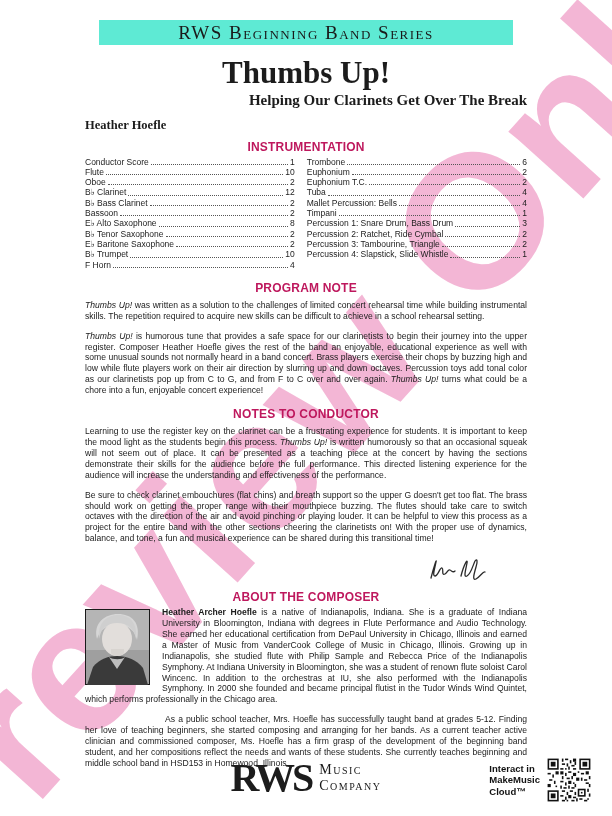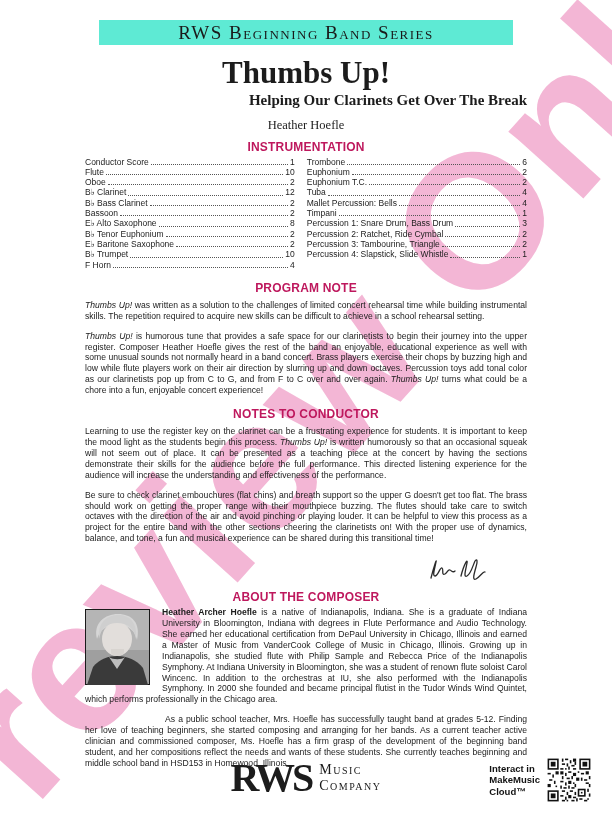--- a/index.html
+++ b/index.html
@@ -11,22 +11,22 @@
         color:rgba(232,112,172,0.50);pointer-events:none;}
   .content{position:relative;z-index:1;padding:20px 85px 0 85px;}
   .series-banner{margin:0 14px;height:25px;background:#5eead4;display:flex;
         align-items:center;justify-content:center;
         font-family:"Liberation Serif",serif;font-variant:small-caps;
         font-size:19px;letter-spacing:1.5px;color:#1a1a1a;}
   .title{margin:12px 0 0;text-align:center;font-family:"Liberation Serif",serif;
         font-size:31px;font-weight:bold;line-height:1.05;}
   .subtitle{margin:2px 0 0;text-align:right;font-family:"Liberation Serif",serif;
         font-size:15px;font-weight:bold;}
-  .composer{margin:9px 0 0;text-align:center;font-family:"Liberation Serif",serif;
-        font-size:12.5px;font-weight:400;}
+  .composer{margin:9px 0 0;text-align:left;font-family:"Liberation Serif",serif;
+        font-size:12.5px;font-weight:700;}
   h3.sec{margin:11px 0 5px;text-align:center;font-size:12px;font-weight:800;
         letter-spacing:0.2px;color:#be185d;}
   h3.sec.tight{margin-top:7px;margin-bottom:3px;}
   .instr-cols{display:grid;grid-template-columns:1fr 1.05fr;column-gap:12px;
         font-size:8.5px;}
   .instr-row{display:flex;align-items:flex-end;line-height:10.3px;}
   .instr-name{white-space:nowrap;}
   .leader{flex:1;border-bottom:1.3px dotted #555;margin:0 2px 2px 2px;min-width:8px;}
   .instr-qty{text-align:right;}
   p.body{margin:0 0 9px;font-size:8.6px;line-height:10.9px;text-align:justify;color:#1b1b1b;}
@@ -102,21 +102,21 @@
             <span class="instr-qty">2</span>
           </div>
 
           <div class="instr-row">
             <span class="instr-name">E♭ Alto Saxophone</span>
             <span class="leader"></span>
             <span class="instr-qty">8</span>
           </div>
 
           <div class="instr-row">
-            <span class="instr-name">B♭ Tenor Euphonium</span>
+            <span class="instr-name">B♭ Tenor Saxophone</span>
             <span class="leader"></span>
             <span class="instr-qty">2</span>
           </div>
 
           <div class="instr-row">
             <span class="instr-name">E♭ Baritone Saxophone</span>
             <span class="leader"></span>
             <span class="instr-qty">2</span>
           </div>
 

